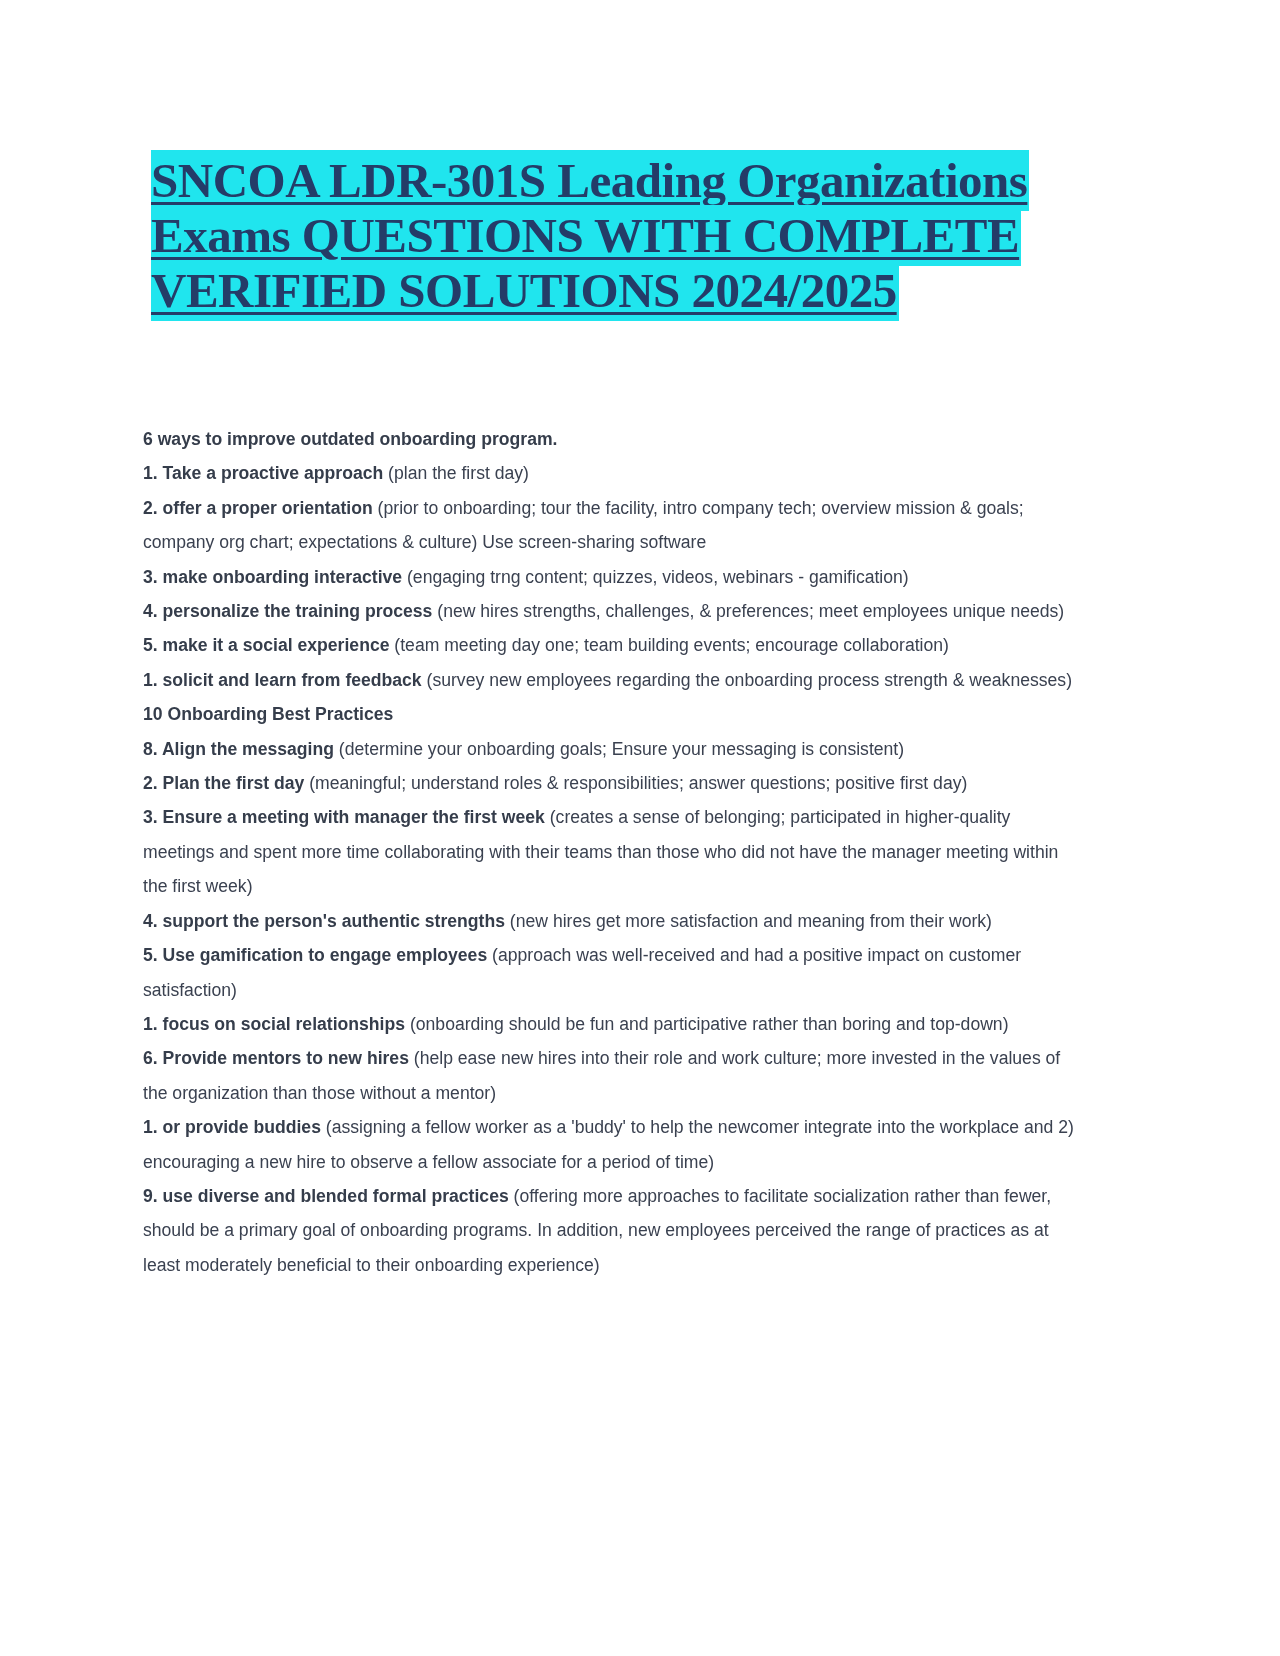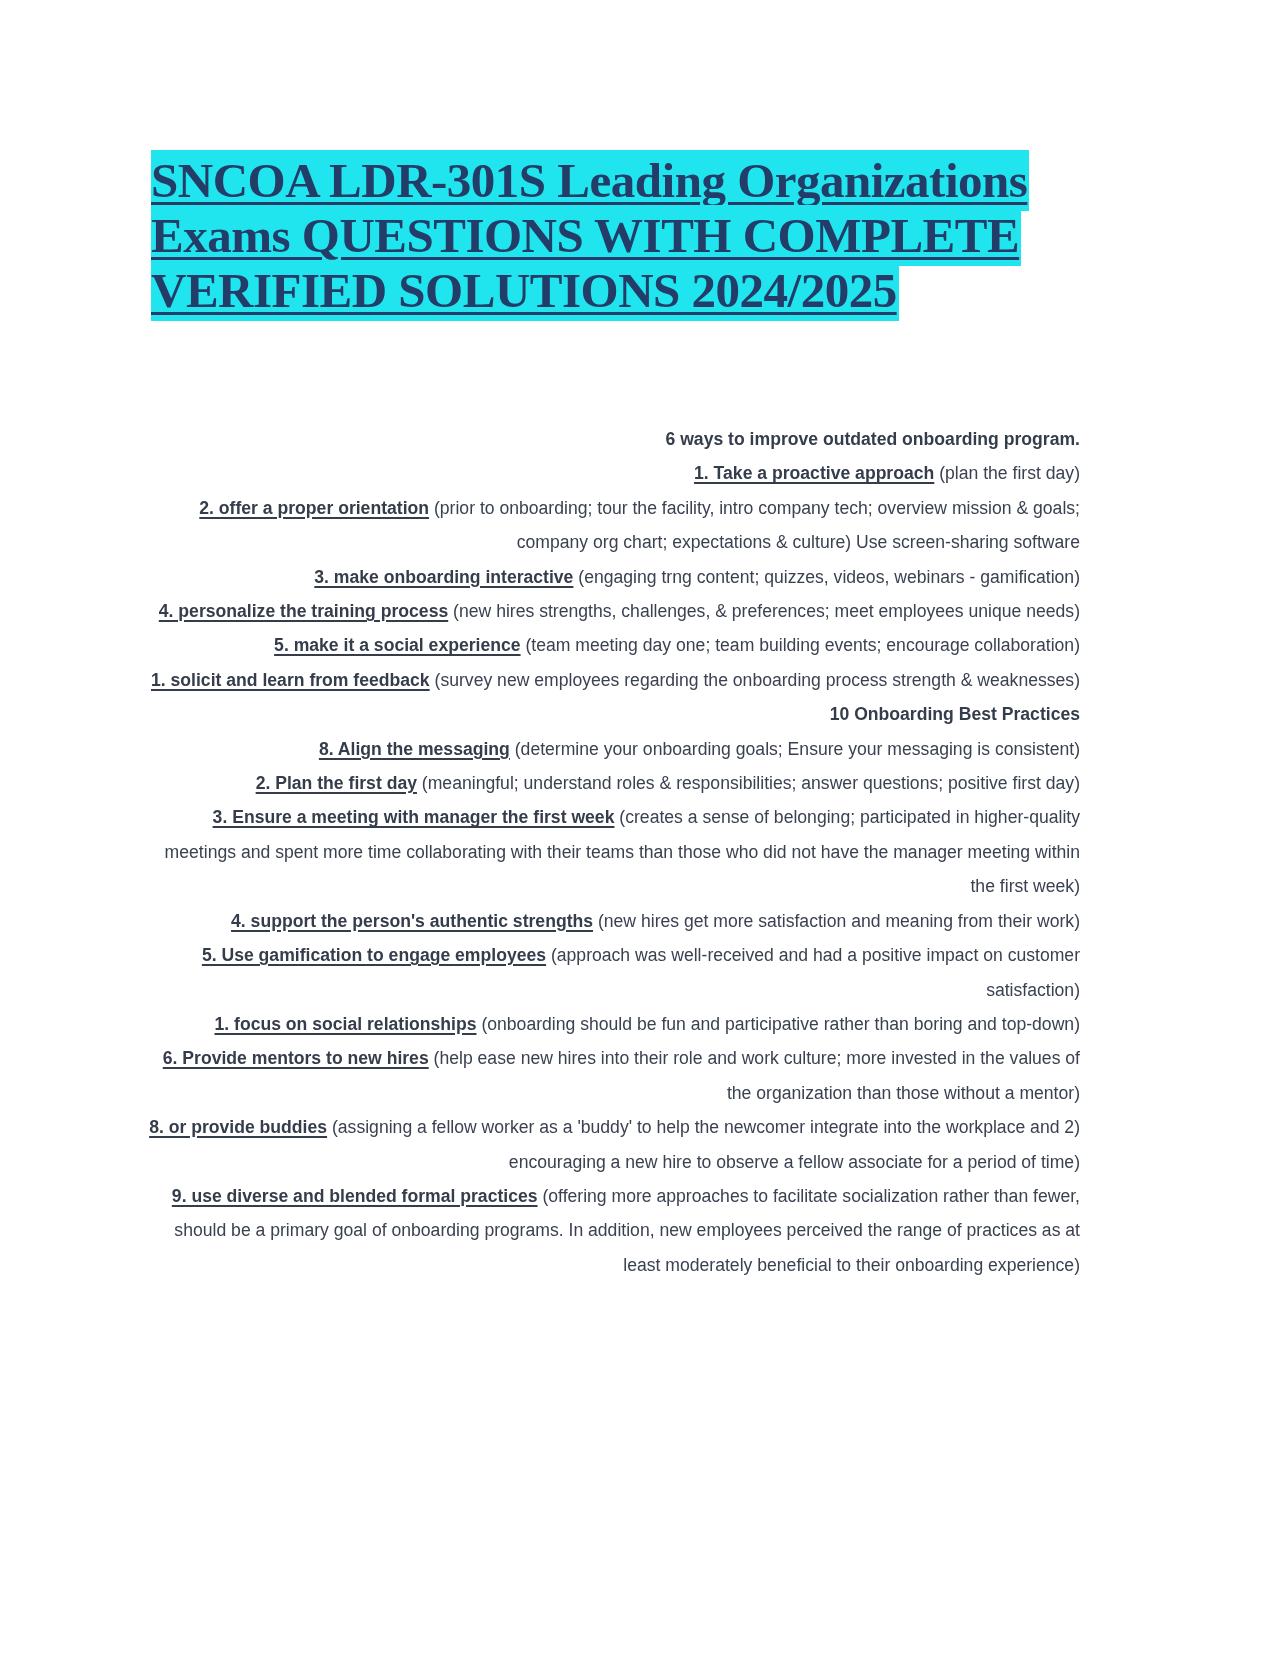--- a/index.html
+++ b/index.html
@@ -37,32 +37,30 @@
     text-decoration: underline;
     text-decoration-thickness: 3px;
     text-underline-offset: 5px;
     text-decoration-color: #243C68;
   }
   .doc-body {
     margin-top: 104px;
     font-size: 17.6px;
     line-height: 34.4px;
     color: #3A4150;
-    text-align: right;
   }
   .doc-body p {
     margin: 0;
     padding: 0;
   }
   .doc-body .head {
     font-weight: 700;
     color: #353D4B;
   }
   .doc-body .head.u {
-    text-decoration: underline;
     text-decoration-thickness: 2px;
     text-underline-offset: 3px;
     margin-top: 26px;
   }
 </style>
 </head>
 <body>
 
 <div class="page">
   <div class="content-col">
@@ -82,18 +80,18 @@
       <p><span class="head u">5. make it a social experience</span><span> (team meeting day one; team building events; encourage collaboration)</span></p>
       <p><span class="head u">1. solicit and learn from feedback</span><span> (survey new employees regarding the onboarding process strength &amp; weaknesses)</span></p>
       <p><span class="head">10 Onboarding Best Practices</span><span></span></p>
       <p><span class="head u">8. Align the messaging</span><span> (determine your onboarding goals; Ensure your messaging is consistent)</span></p>
       <p><span class="head u">2. Plan the first day</span><span> (meaningful; understand roles &amp; responsibilities; answer questions; positive first day)</span></p>
       <p><span class="head u">3. Ensure a meeting with manager the first week</span><span> (creates a sense of belonging; participated in higher-quality meetings and spent more time collaborating with their teams than those who did not have the manager meeting within the first week)</span></p>
       <p><span class="head u">4. support the person's authentic strengths</span><span> (new hires get more satisfaction and meaning from their work)</span></p>
       <p><span class="head u">5. Use gamification to engage employees</span><span> (approach was well-received and had a positive impact on customer satisfaction)</span></p>
       <p><span class="head u">1. focus on social relationships</span><span> (onboarding should be fun and participative rather than boring and top-down)</span></p>
       <p><span class="head u">6. Provide mentors to new hires</span><span> (help ease new hires into their role and work culture; more invested in the values of the organization than those without a mentor)</span></p>
-      <p><span class="head u">8. or provide buddies</span><span> (assigning a fellow worker as a 'buddy' to help the newcomer integrate into the workplace and 2) encouraging a new hire to observe a fellow associate for a period of time)</span></p>
+      <p><span class="head u">1. or provide buddies</span><span> (assigning a fellow worker as a 'buddy' to help the newcomer integrate into the workplace and 2) encouraging a new hire to observe a fellow associate for a period of time)</span></p>
       <p><span class="head u">9. use diverse and blended formal practices</span><span> (offering more approaches to facilitate socialization rather than fewer, should be a primary goal of onboarding programs. In addition, new employees perceived the range of practices as at least moderately beneficial to their onboarding experience)</span></p>
     </div>
 
   </div>
 </div>
 
 </body></html>

